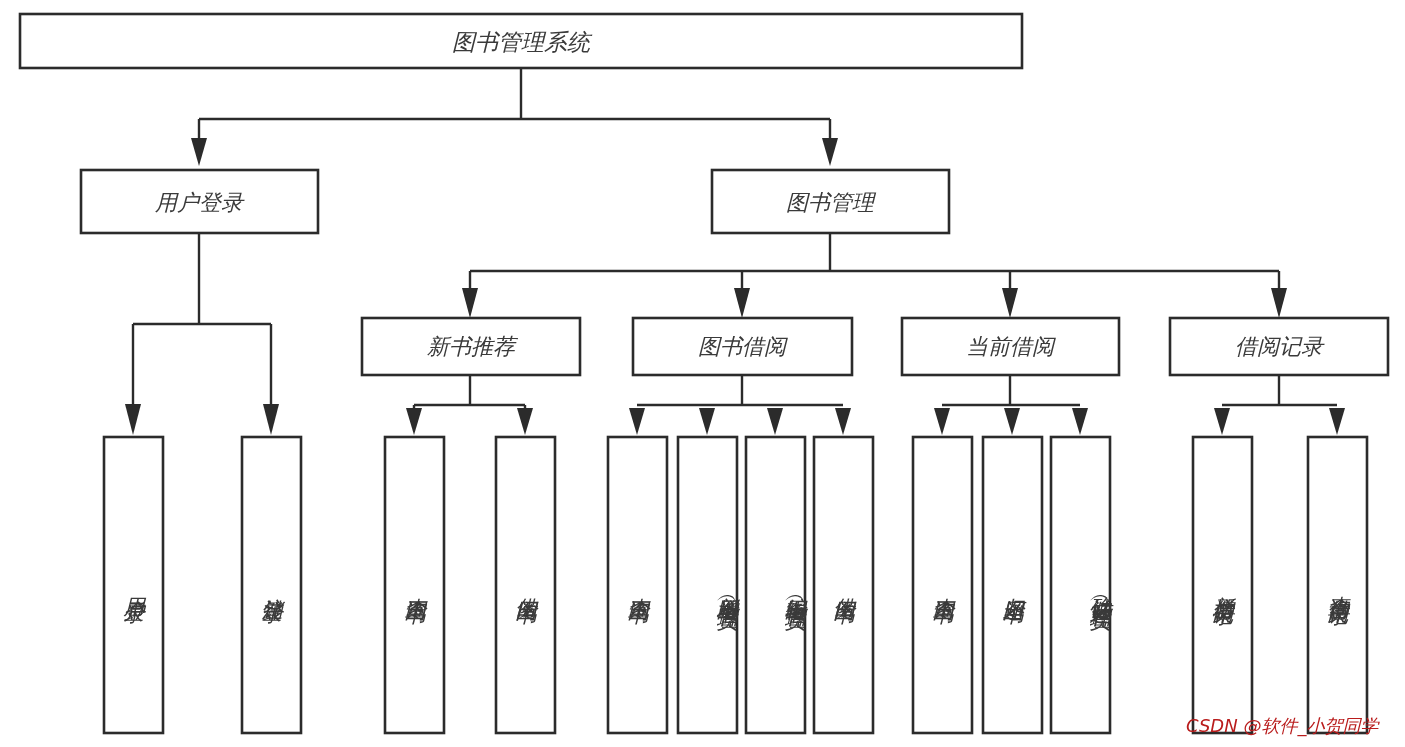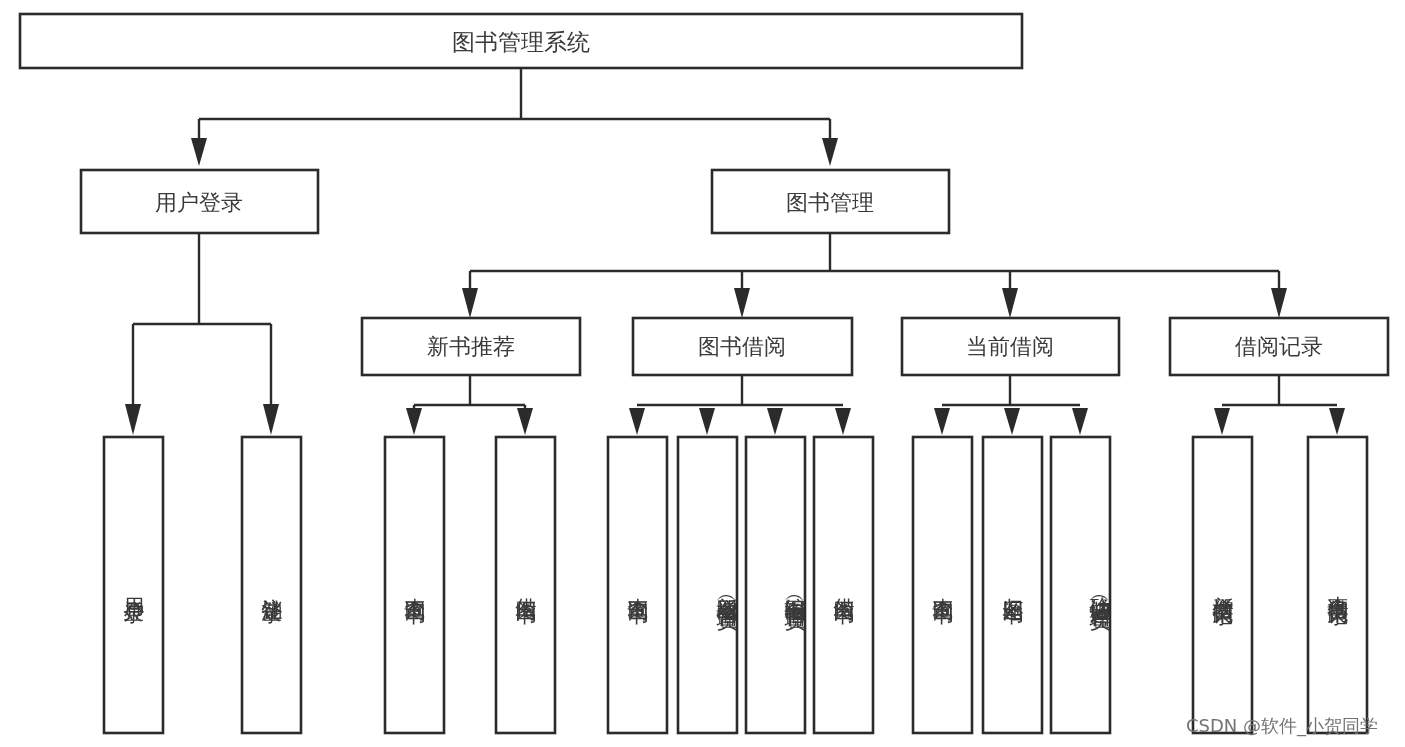--- a/index.html
+++ b/index.html
@@ -11,20 +11,21 @@
     width: 1405px;
     height: 747px;
     font-family: "DejaVu Sans", "Liberation Sans", sans-serif;
     overflow: hidden;
   }
   #diagram-root {
     position: relative;
     width: 1405px;
     height: 747px;
     background: #ffffff;
+    font-style: italic;
   }
   svg#tree-svg {
     position: absolute;
     left: 0;
     top: 0;
     width: 1405px;
     height: 747px;
     display: block;
   }
   .node-rect {
@@ -60,21 +61,21 @@
     line-height: 1;
     text-align: center;
     white-space: nowrap;
     display: flex;
     align-items: center;
     justify-content: center;
     pointer-events: none;
   }
   .watermark {
     position: absolute;
-    color: #737373;
+    color: #b91c1c;
     font-family: "DejaVu Sans", "Liberation Sans", sans-serif;
     font-size: 18px;
     white-space: nowrap;
     left: 1186px;
     top: 714px;
   }
 </style>
 </head>
 <body>
 

